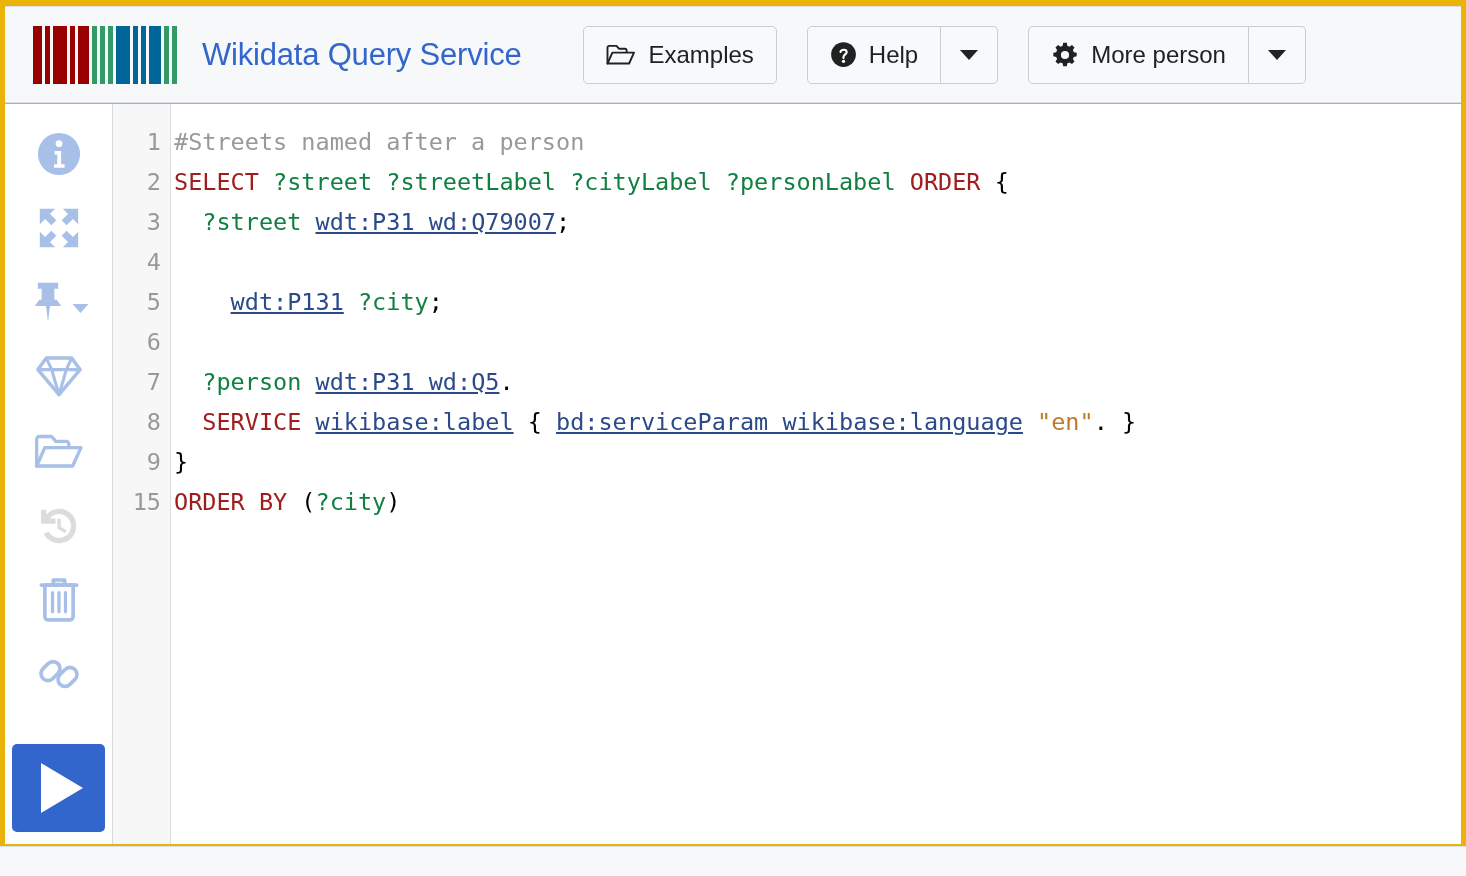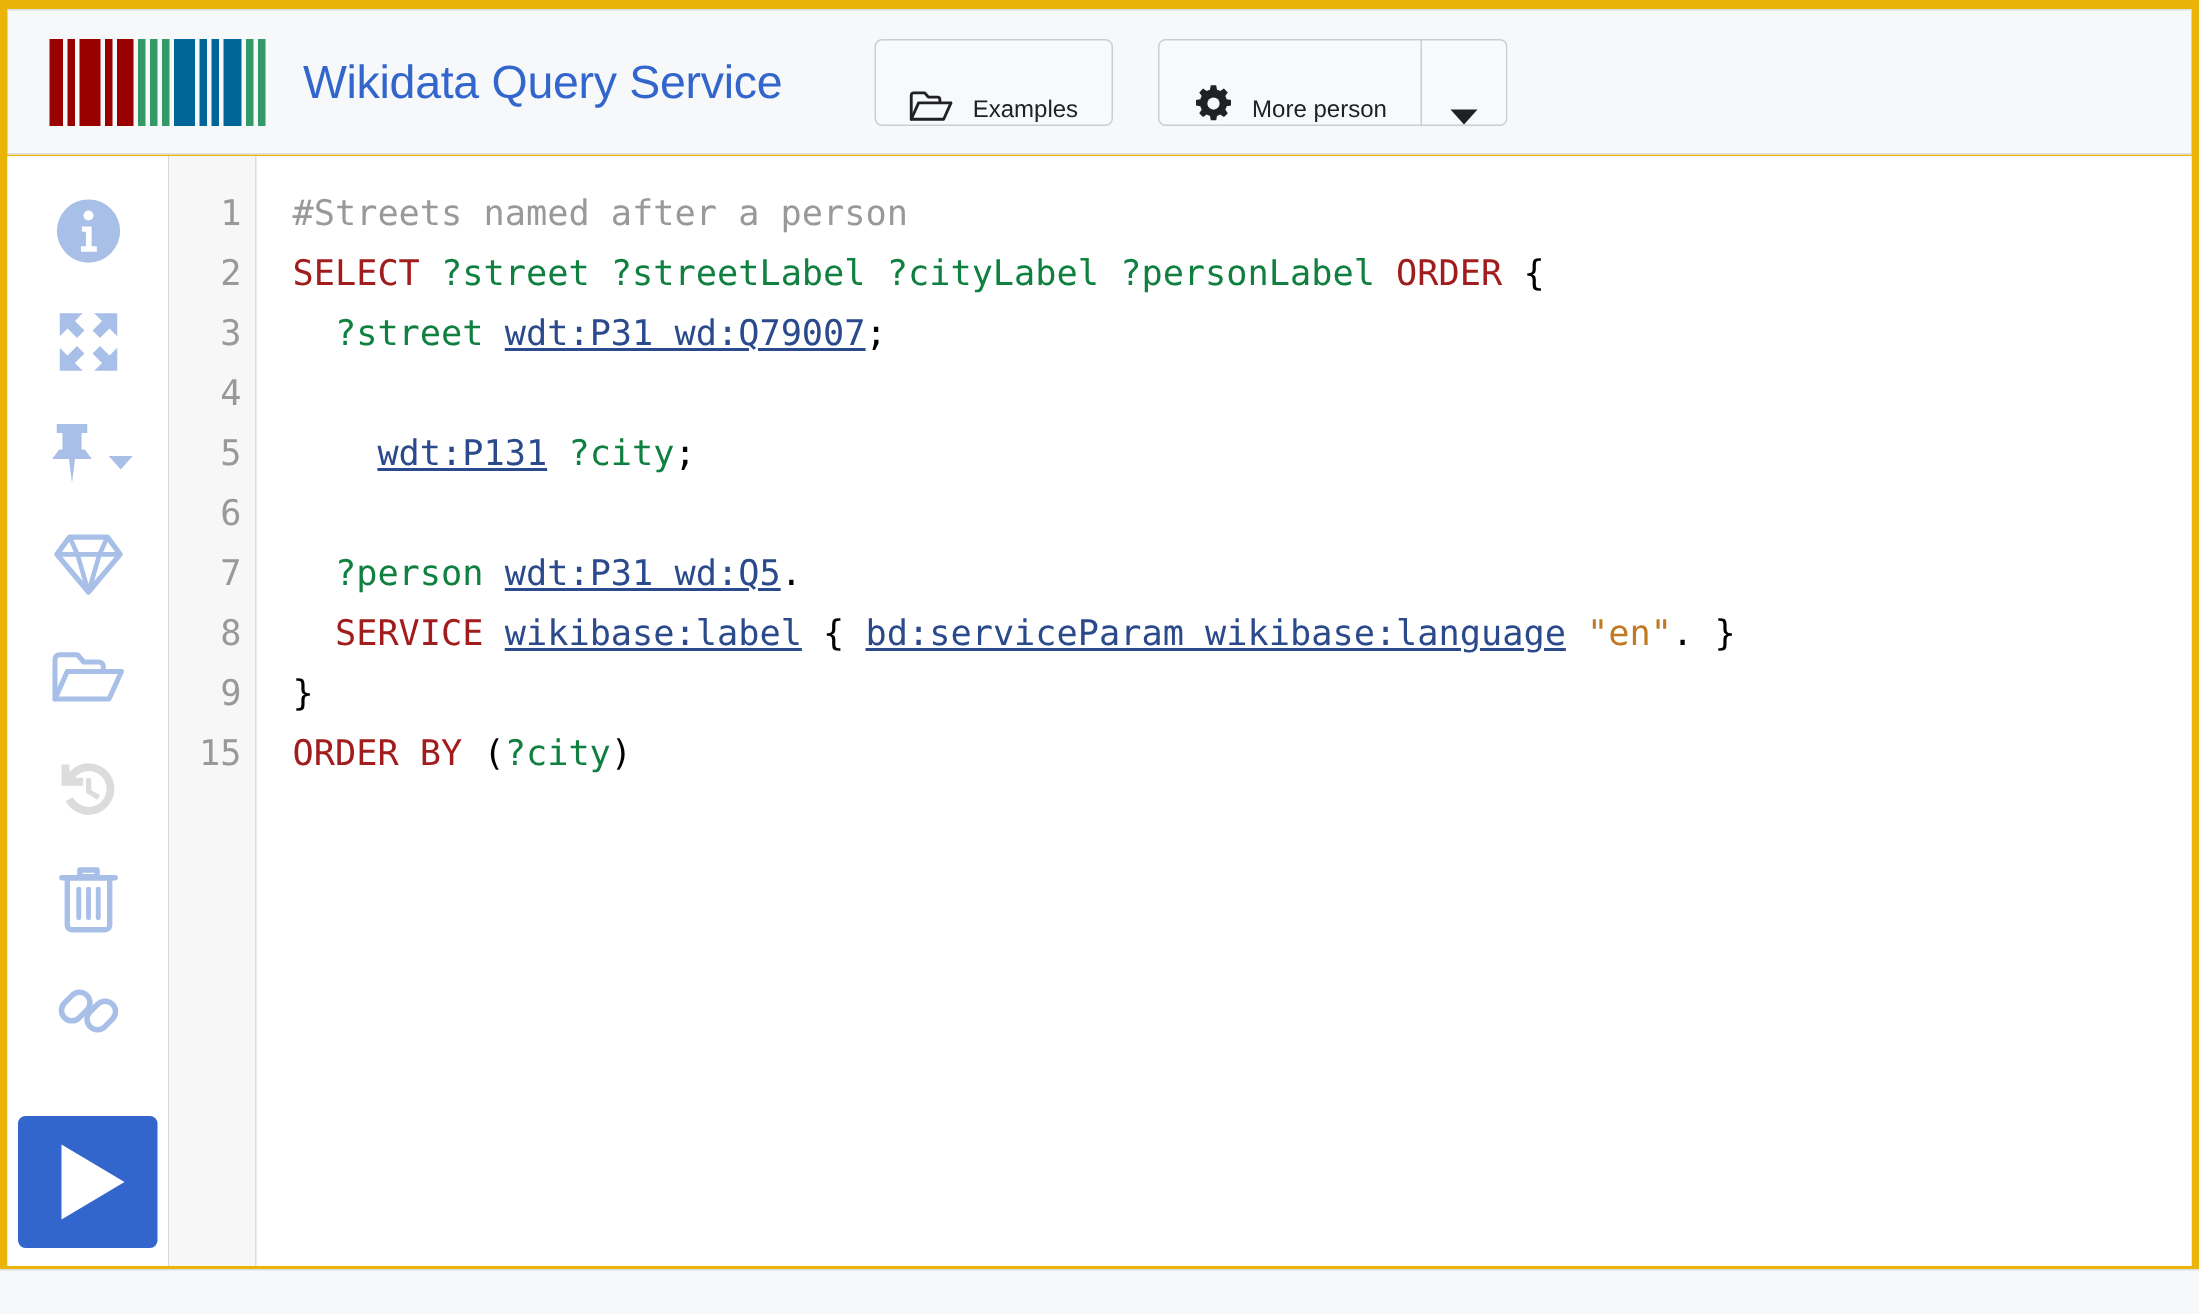--- a/index.html
+++ b/index.html
@@ -69,30 +69,30 @@
     display: flex;
     align-items: center;
     margin-left: 62px;
     gap: 30px;
   }
 
   .btn-group { display: flex; align-items: stretch; }
 
   .btn {
     display: flex;
-    align-items: flex-end;
+    align-items: center;
     justify-content: center;
     box-sizing: border-box;
     height: 58px;
     padding: 0 22px;
     background: #f8f9fa;
     border: 1px solid #c9ced4;
     border-radius: 5px;
     color: #202122;
-    font-size: 16px;
+    font-size: 24px;
     font-family: "Liberation Sans", sans-serif;
     cursor: pointer;
     white-space: nowrap;
     gap: 12px;
   }
   .btn-group .btn:first-child {
     border-top-right-radius: 0;
     border-bottom-right-radius: 0;
   }
   .btn-caret {
@@ -204,21 +204,21 @@
     width: 57px;
     text-align: right;
     padding-right: 9px;
     box-sizing: border-box;
     color: #999999;
     font-family: "DejaVu Sans Mono", monospace;
     font-size: 23.5px;
   }
 
   .ltext {
-    padding-left: 25px;
+    padding-left: 4px;
     color: #000000;
   }
 
   .tok-comment { color: #999999; }
   .tok-keyword { color: #a11d1d; }
   .tok-var     { color: #108040; }
   .tok-prefix  { color: #2b4a8b; text-decoration: underline; }
   .tok-string  { color: #c07a22; }
   .tok-punct   { color: #000000; }
 
@@ -265,20 +265,35 @@
       <button class="btn">
         <span>
           <svg width="30" height="24" viewBox="0 0 30 24">
             <path d="M1.5 20.5 V4.5 a1.6 1.6 0 0 1 1.6-1.6 h7.4 l2.4 2.8 h6.1 a1.6 1.6 0 0 1 1.6 1.6 v1.6" fill="none" stroke="#202122" stroke-width="1.9" stroke-linejoin="round" stroke-linecap="round"></path>
             <path d="M1.5 20.5 L6.4 9.6 h21.6 L23.1 20.5 Z" fill="none" stroke="#202122" stroke-width="1.9" stroke-linejoin="round" stroke-linecap="round"></path>
           </svg>
         </span>
         <span>Examples</span>
       </button>
 
+      <div class="btn-group">
+        <button class="btn">
+          <span>
+            <svg width="27" height="27" viewBox="0 0 24 24">
+              <circle cx="12" cy="12" r="11" fill="#202122"></circle>
+              <path d="M12 15.2 v-0.9 c0-1.3 0.7-1.9 1.5-2.5 0.8-0.6 1.3-1.0 1.3-1.9 0-1.3-1.1-2.1-2.6-2.1-1.4 0-2.5 0.7-2.9 1.9" fill="none" stroke="#ffffff" stroke-width="1.9" stroke-linecap="round"></path>
+              <circle cx="12" cy="18.1" r="1.45" fill="#ffffff"></circle>
+            </svg>
+          </span>
+          <span>Help</span>
+        </button>
+        <button class="btn btn-caret">
+          <span class="caret-down"></span>
+        </button>
+      </div>
 
       <div class="btn-group">
         <button class="btn">
           <span>
             <svg width="28" height="28" viewBox="0 0 24 24">
               <path fill="#202122" d="M12 1.6 l1.55 0 0.45 2.5 a8.3 8.3 0 0 1 1.85 0.78 l2.1-1.42 1.1 1.1 1.1 1.1 -1.42 2.1 a8.3 8.3 0 0 1 0.78 1.85 l2.5 0.45 0 1.55 0 1.55 -2.5 0.45 a8.3 8.3 0 0 1 -0.78 1.85 l1.42 2.1 -1.1 1.1 -1.1 1.1 -2.1-1.42 a8.3 8.3 0 0 1 -1.85 0.78 l-0.45 2.5 -1.55 0 -1.55 0 -0.45-2.5 a8.3 8.3 0 0 1 -1.85-0.78 l-2.1 1.42 -1.1-1.1 -1.1-1.1 1.42-2.1 a8.3 8.3 0 0 1 -0.78-1.85 l-2.5-0.45 0-1.55 0-1.55 2.5-0.45 a8.3 8.3 0 0 1 0.78-1.85 l-1.42-2.1 1.1-1.1 1.1-1.1 2.1 1.42 a8.3 8.3 0 0 1 1.85-0.78 l0.45-2.5 Z"></path>
               <circle cx="12" cy="12" r="3.5" fill="#f8f9fa"></circle>
             </svg>
           </span>
           <span>More person</span>

